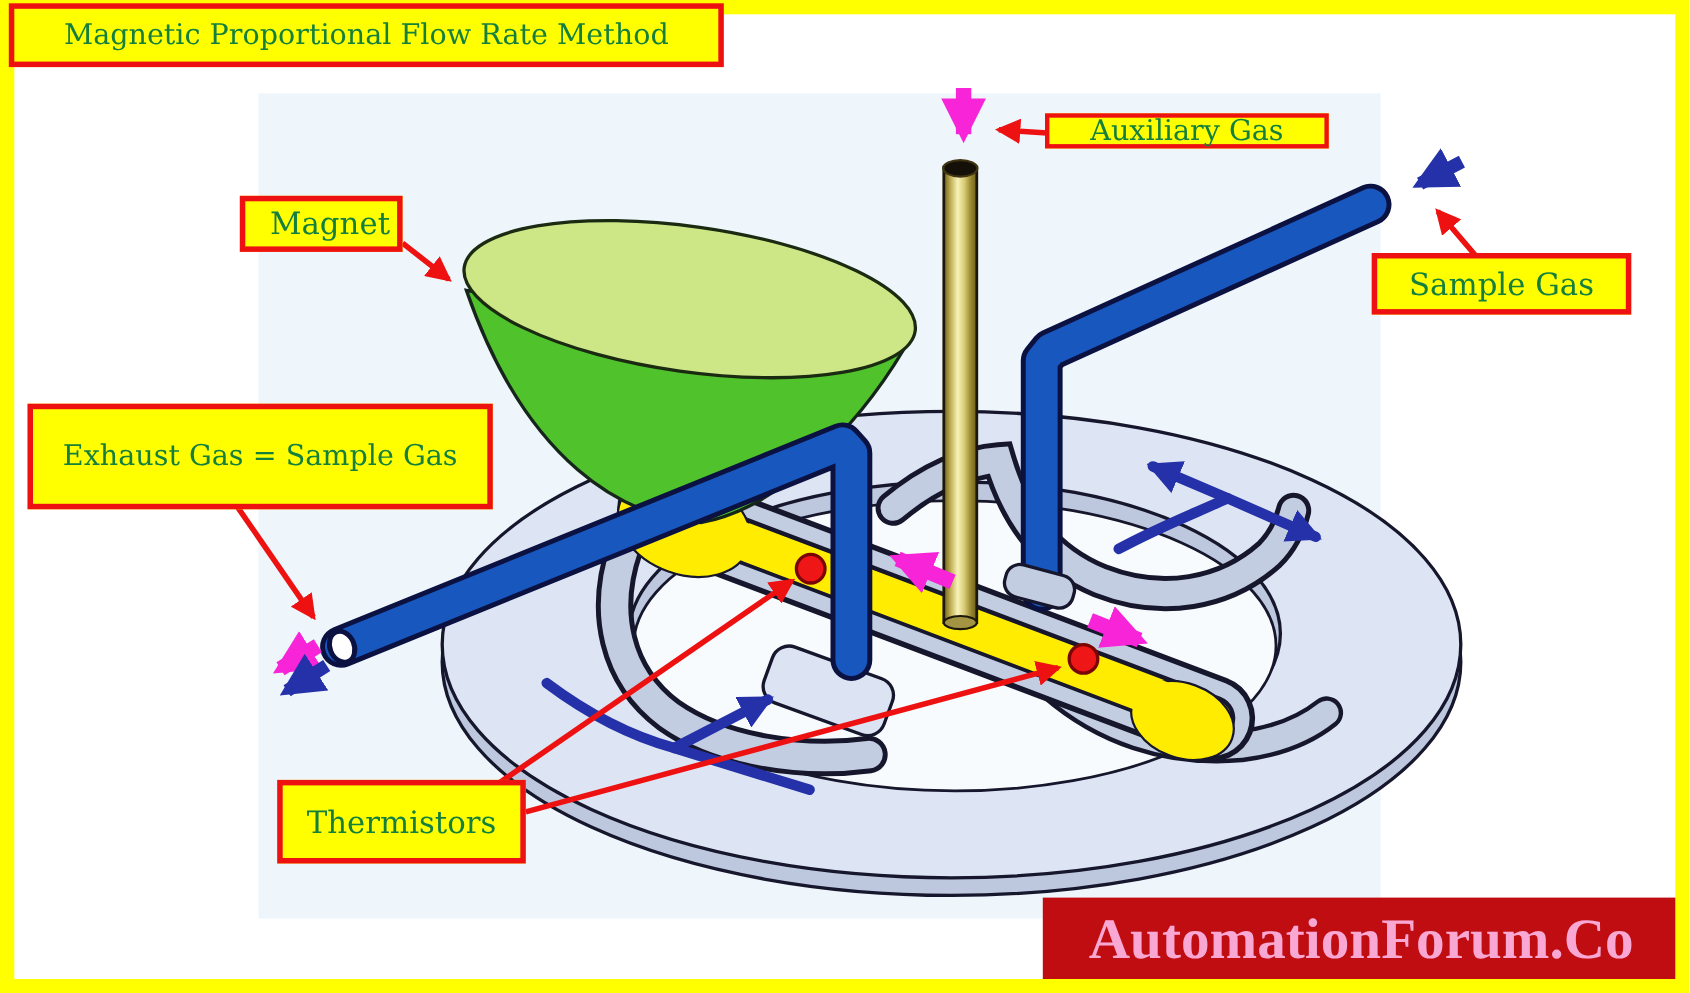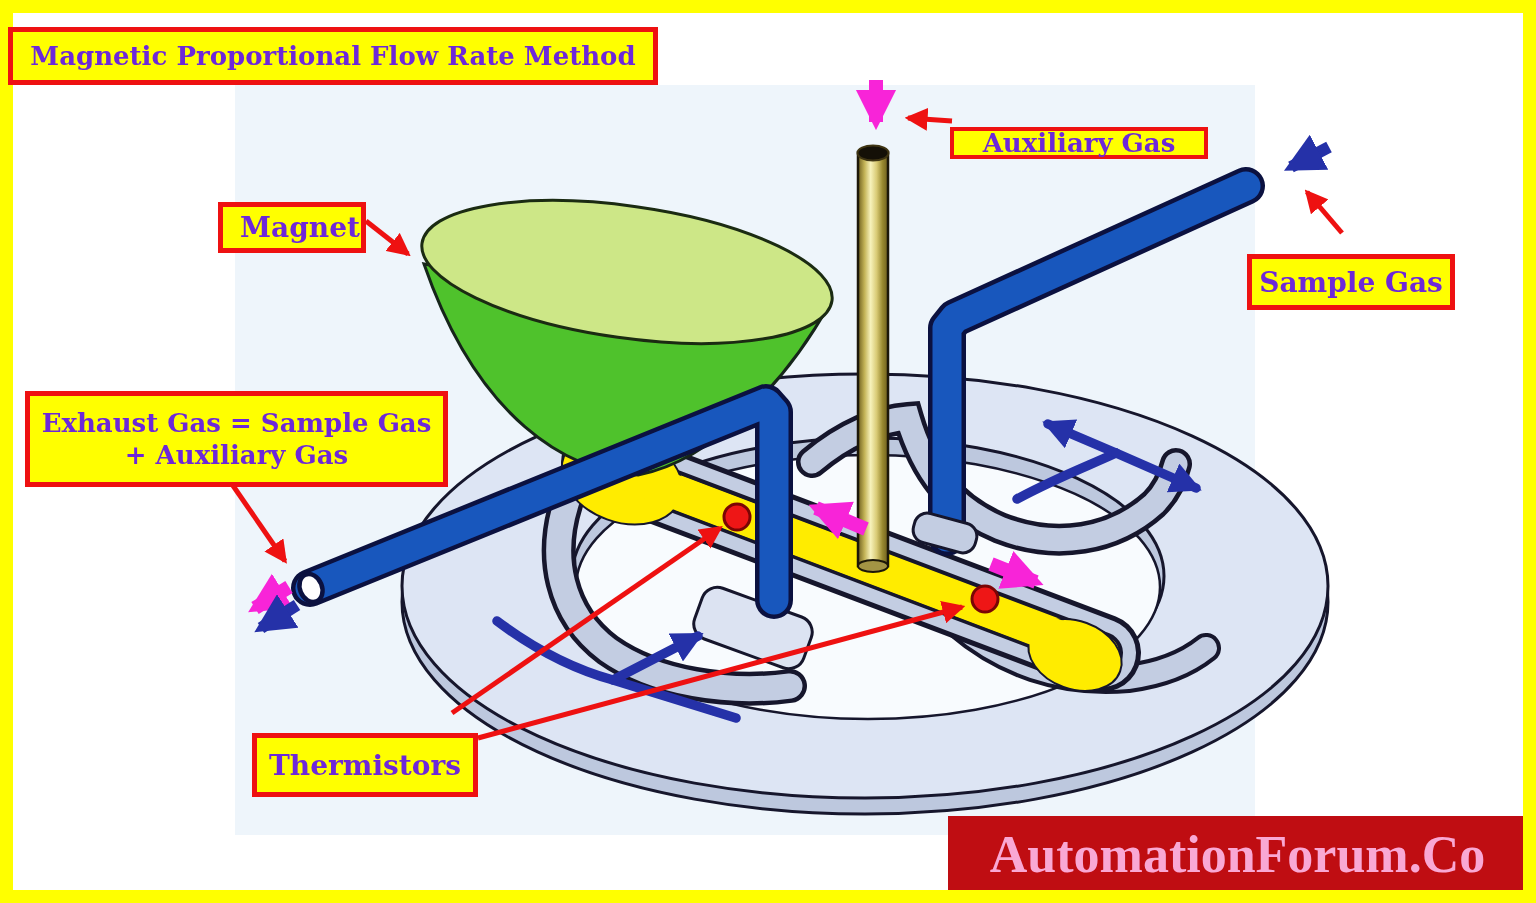--- a/index.html
+++ b/index.html
@@ -7,31 +7,31 @@
     position:relative; width:1536px; height:903px; overflow:hidden;
     background:#ffffff; font-family:"DejaVu Serif", serif;
   }
   #scene { position:absolute; left:0; top:0; z-index:10; }
   .frame {
     position:absolute; inset:0; border:13px solid #ffff00;
     z-index:40; pointer-events:none; box-sizing:border-box;
   }
   .lbl {
     position:absolute; box-sizing:border-box; z-index:45;
-    background:#ffff00; border:5px solid #ee1111; color:#6d28d9;
-    font-weight:bold; font-family:"DejaVu Serif", serif;
+    background:#ffff00; border:5px solid #ee1111; color:#15803d;
+    font-weight:normal; font-family:"DejaVu Serif", serif;
     display:flex; align-items:center; justify-content:center;
-    text-align:center; line-height:1.25;margin-top:24px;
+    text-align:center; line-height:1.25;
   }
   .lbl-title    { left:8px;    top:3px;   width:650px; height:58px; font-size:26px; }
   .lbl-magnet   { left:218px;  top:178px; width:148px; height:51px; font-size:28px;padding-left:16px; }
   .lbl-aux      { left:950px;  top:103px; width:258px; height:32px; font-size:26px; border-width:4px; }
-  .lbl-sample   { left:1247px; top:230px; width:208px; height:56px; font-size:28px; }
+  .lbl-sample   { left:1247px; top:230px; width:236px; height:56px; font-size:28px; }
   .lbl-exhaust  { left:25px;   top:367px; width:423px; height:96px; font-size:26px; flex-direction:column; }
-  .lbl-therm    { left:252px;  top:709px; width:226px; height:64px; font-size:28px; }
+  .lbl-therm    { left:252px;  top:709px; width:226px; height:76px; font-size:28px; }
   .logo {
     position:absolute; left:948px; top:816px; width:579px; height:76px; z-index:35;
     background:#bf0d12; color:#f9a8d4; font-family:"Liberation Serif", serif;
     font-weight:bold; font-size:52px; display:flex; align-items:center; justify-content:center;
   }
 </style>
 </head>
 <body>
 
 <div id="app">
@@ -141,20 +141,19 @@
       <path d="M 478,738 L 962,607" marker-end="url(#headRed)"></path>
     </g>
   </svg>
 
   <div class="lbl lbl-title">Magnetic Proportional Flow Rate Method</div>
   <div class="lbl lbl-magnet">Magnet</div>
   <div class="lbl lbl-aux">Auxiliary Gas</div>
   <div class="lbl lbl-sample">Sample Gas</div>
   <div class="lbl lbl-exhaust">
     <div>Exhaust Gas = Sample Gas</div>
-    <div>+  Auxiliary Gas</div>
   </div>
   <div class="lbl lbl-therm">Thermistors</div>
 
   <div class="logo">AutomationForum.Co</div>
 
   <div class="frame"></div>
 </div>
 
 </body></html>

